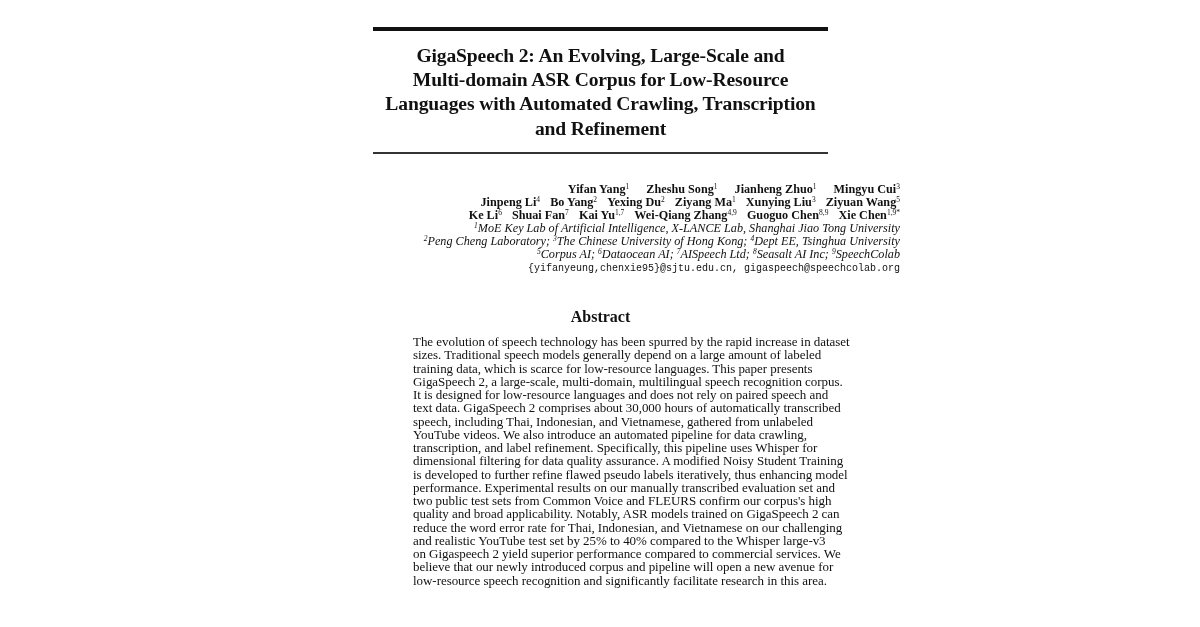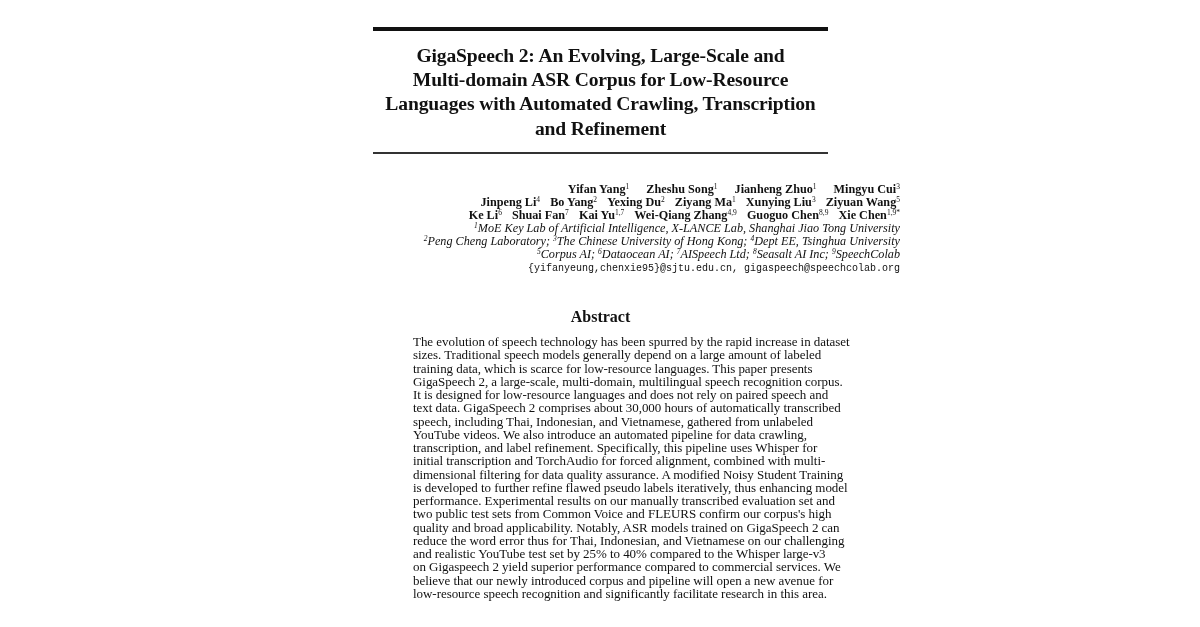--- a/index.html
+++ b/index.html
@@ -98,25 +98,24 @@
   <p class="abstract-body">
     <span>The evolution of speech technology has been spurred by the rapid increase in dataset</span>
     <span>sizes. Traditional speech models generally depend on a large amount of labeled</span>
     <span>training data, which is scarce for low-resource languages. This paper presents</span>
     <span>GigaSpeech 2, a large-scale, multi-domain, multilingual speech recognition corpus.</span>
     <span>It is designed for low-resource languages and does not rely on paired speech and</span>
     <span>text data. GigaSpeech 2 comprises about 30,000 hours of automatically transcribed</span>
     <span>speech, including Thai, Indonesian, and Vietnamese, gathered from unlabeled</span>
     <span>YouTube videos. We also introduce an automated pipeline for data crawling,</span>
     <span>transcription, and label refinement. Specifically, this pipeline uses Whisper for</span>
-    <span>initial transcription and TorchAudio for forced alignment, combined with multi-</span>
     <span>dimensional filtering for data quality assurance. A modified Noisy Student Training</span>
     <span>is developed to further refine flawed pseudo labels iteratively, thus enhancing model</span>
     <span>performance. Experimental results on our manually transcribed evaluation set and</span>
     <span>two public test sets from Common Voice and FLEURS confirm our corpus's high</span>
     <span>quality and broad applicability. Notably, ASR models trained on GigaSpeech 2 can</span>
-    <span>reduce the word error thus for Thai, Indonesian, and Vietnamese on our challenging</span>
+    <span>reduce the word error rate for Thai, Indonesian, and Vietnamese on our challenging</span>
     <span>and realistic YouTube test set by 25% to 40% compared to the Whisper large-v3</span>
     <span>on Gigaspeech 2 yield superior performance compared to commercial services. We</span>
     <span>believe that our newly introduced corpus and pipeline will open a new avenue for</span>
     <span class="last">low-resource speech recognition and significantly facilitate research in this area.</span>
   </p>
 </div>
 
 </body></html>

